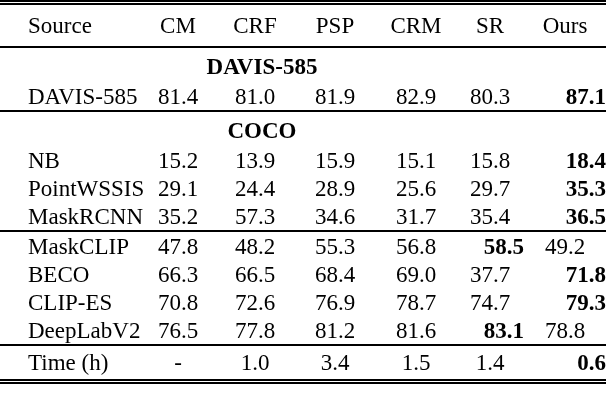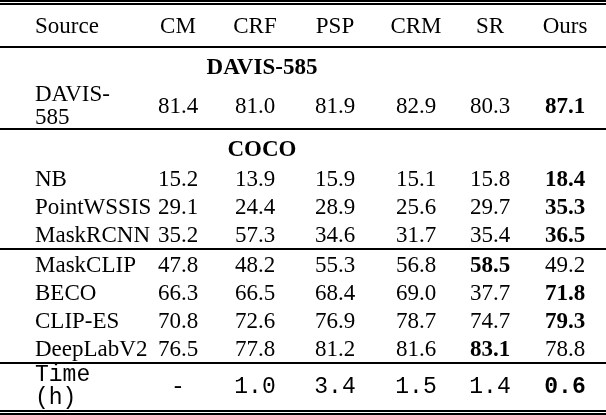--- a/index.html
+++ b/index.html
@@ -39,42 +39,42 @@
     vertical-align:middle;
     padding:0;
   }
   td{
     height:28px;
     vertical-align:middle;
     padding:0;
   }
   .src{
     text-align:left;
-    padding-left:35px;
+    padding-left:28px;
   }
   .num{
     text-align:center;
   }
   tr.section-row td{
     height:32px;
     padding-top:2px;
   }
   .section-title{
     text-align:center;
     font-weight:bold;
   }
   tr.rule-below td{
     border-bottom:2px solid var(--rule);
   }
   tr.footer-row td{
     height:33px;
-    font-family:Liberation Mono, monospace;
   }
   .bold{
     font-weight:bold;
+    text-align:right;
   }
 </style>
 </head>
 <body>
 
 <div class="tbl-wrap">
   <table>
     <colgroup>
       <col style="width:140px">
       <col style="width:76px">

